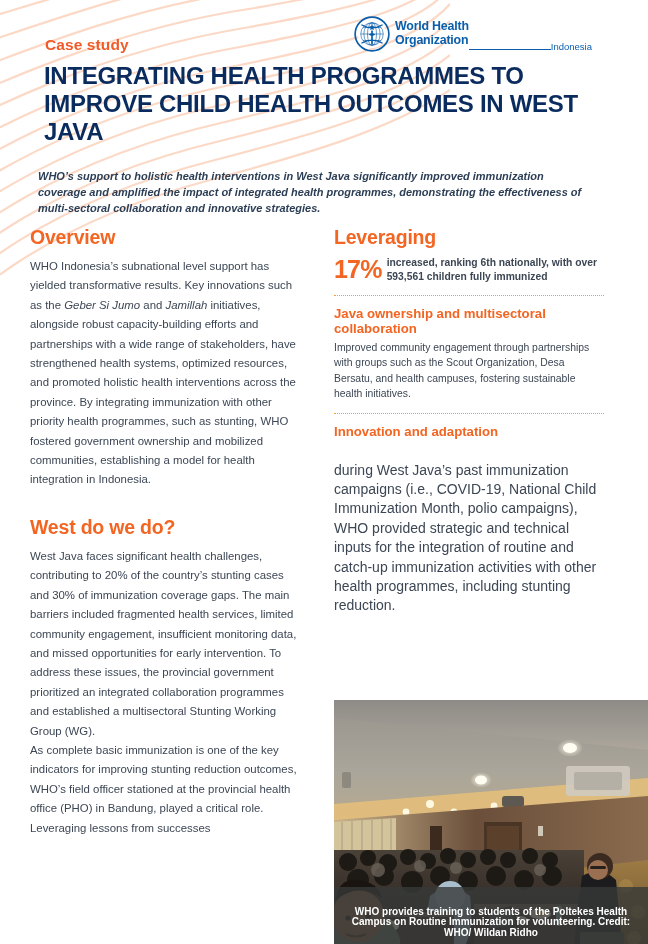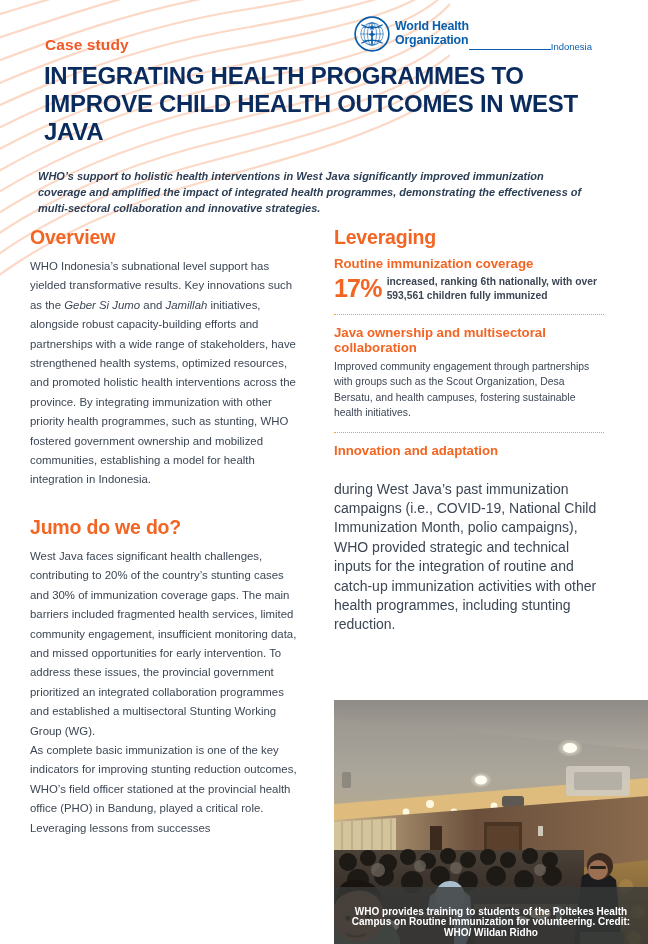--- a/index.html
+++ b/index.html
@@ -293,30 +293,29 @@
     <div class="logo-rule"></div>
     <div class="logo-country">Indonesia</div>
   </div>
 
   <div class="col-left">
     <h2 class="sec-head">Overview</h2>
     <p class="body-text">WHO Indonesia’s subnational level support has yielded transformative results. Key innovations such as the <em>Geber Si Jumo</em> and <em>Jamillah</em> initiatives, alongside robust capacity-building efforts and partnerships with a wide range of stakeholders, have strengthened health systems, optimized resources, and promoted holistic health interventions across the province. By integrating immunization with other priority health programmes, such as stunting, WHO fostered government ownership and mobilized communities, establishing a model for health integration in Indonesia.</p>
 
     <div class="spacer-26"></div>
 
-    <h2 class="sec-head">Jumo do we do?</h2>
+    <h2 class="sec-head">West do we do?</h2>
     <p class="body-text">West Java faces significant health challenges, contributing to 20% of the country’s stunting cases and 30% of immunization coverage gaps. The main barriers included fragmented health services, limited community engagement, insufficient monitoring data, and missed opportunities for early intervention. To address these issues, the provincial government prioritized an integrated collaboration programmes and established a multisectoral Stunting Working Group (WG).</p>
     <p class="body-text">As complete basic immunization is one of the key indicators for improving stunting reduction outcomes, WHO’s field officer stationed at the provincial health office (PHO) in Bandung, played a critical role. Leveraging lessons from successes</p>
   </div>
 
   <div class="col-right">
     <h2 class="sec-head small-gap">Leveraging</h2>
 
     <div class="hl-block">
-      <div class="hl-title">Routine immunization coverage</div>
       <div class="hl-stat-row">
         <div class="hl-bignum">17%</div>
         <div class="hl-stat-text">increased, ranking 6th nationally, with over 593,561 children fully immunized</div>
       </div>
     </div>
 
     <div class="dotted-div"></div>
 
     <div class="hl-block">
       <div class="hl-title">Java ownership and multisectoral collaboration</div>

